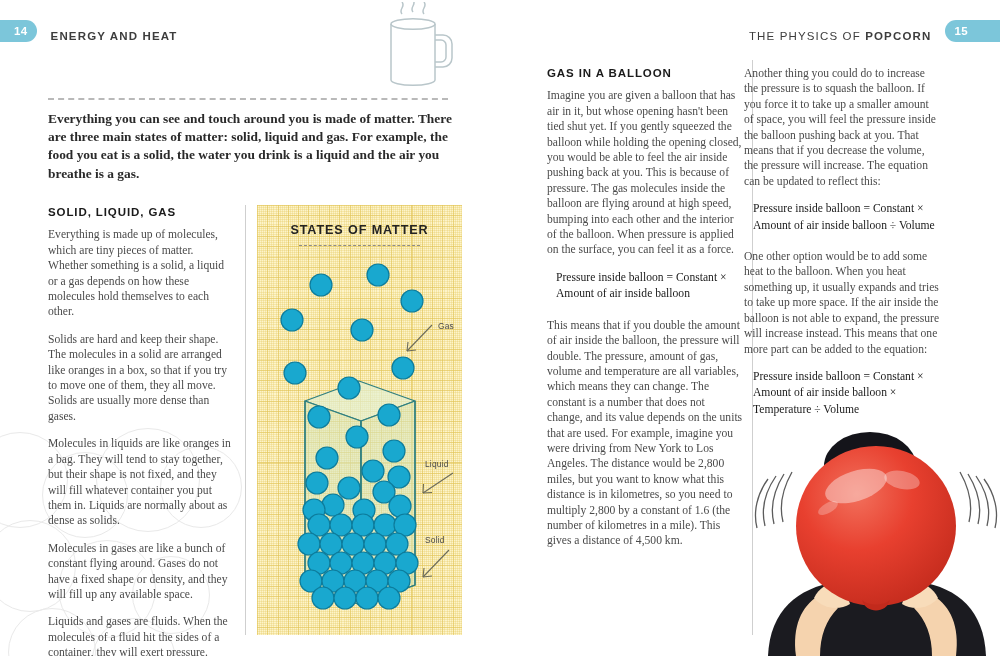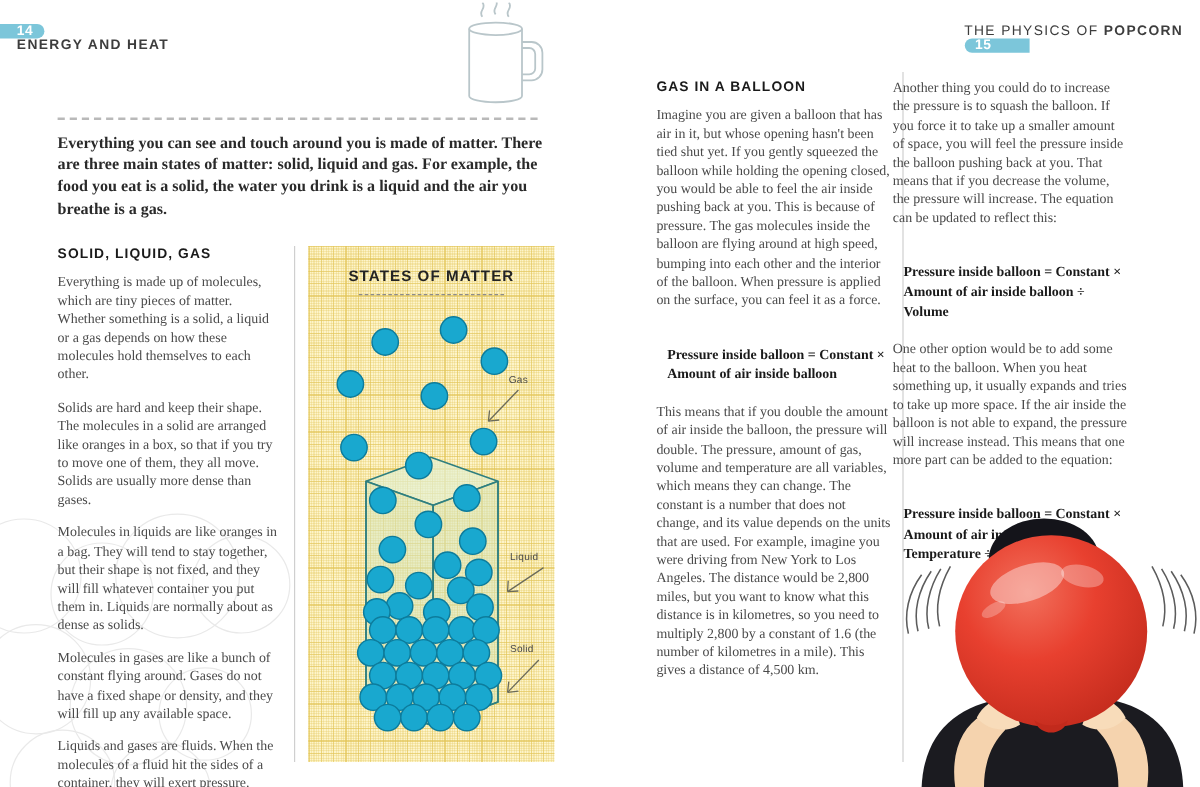--- a/index.html
+++ b/index.html
@@ -14,23 +14,22 @@
     width: 1000px; height: 656px;
     background: #ffffff;
   }
 
   
   .watermark { position: absolute; border: 1.4px solid #e9e9e9; border-radius: 50%; pointer-events: none; }
 
   
   .runhead {
     position: absolute; top: 20px; height: 22px;
-    display: flex; align-items: flex-start; gap: 0;
-    font-family: "Liberation Sans", sans-serif;
-    flex-direction: column;
+    display: flex; align-items: flex-end; gap: 0;
+    font-family: "Liberation Sans", sans-serif;
   }
   .runhead.left  { left: 0px; }
   .runhead.right { right: 0px; }
   .pill {
     background: #7cc6da; color: #ffffff;
     font-size: 11.5px; font-weight: 700; letter-spacing: .4px;
     display: flex; align-items: center; justify-content: center;
     height: 22px; min-width: 34px; padding: 0 9px;
   }
   .pill.leftpill  { border-radius: 0 11px 11px 0; padding-left: 14px; }
@@ -115,22 +114,22 @@
     font-size: 8.4px; color: #4a4a4a; letter-spacing: .2px;
   }
 
   
   .col {
     position: absolute; top: 66px;
     font-size: 11.6px; line-height: 15.4px; color: #4a4a4a;
   }
   .col p { margin-bottom: 12px; }
   .col .eq {
-    font-weight: 700; color: #1a1a1a; margin-left: 9px;
-    margin-top: 30px; margin-bottom: 15px; line-height: 16.4px;
+    font-weight: 400; color: #1a1a1a; margin-left: 9px;
+    margin-top: 12px; margin-bottom: 15px; line-height: 16.4px;
   }
   #col-mid   { left: 547px; width: 196px; }
   #col-right { left: 744px; width: 196px; }
 
   
   .photo { position: absolute; right: 0; bottom: 0; width: 248px; height: 228px; overflow: hidden; }
 </style>
 </head>
 <body>
 
@@ -270,21 +269,21 @@
       <g stroke="#6b6b5a" stroke-width="1.1" fill="none">
         <path d="M175 120 L150 146"></path>
         <path d="M150 146 l9 -1 M150 146 l1 -9"></path>
         <path d="M196 268 L166 288"></path>
         <path d="M166 288 l9 -0.5 M166 288 l0.5 -9"></path>
         <path d="M192 345 L166 372"></path>
         <path d="M166 372 l9 -1 M166 372 l1 -9"></path>
       </g>
     </svg>
 
-    <div class="dlabel" style="left:167px; top:106px;">Gas</div>
+    <div class="dlabel" style="left:167px; top:116px;padding-left:14px;">Gas</div>
     <div class="dlabel" style="left:168px; top:254px;">Liquid</div>
     <div class="dlabel" style="left:168px; top:330px;">Solid</div>
   </div>
 
   <div class="col" id="col-mid">
     <div class="subhead">GAS IN A BALLOON</div>
     <p>Imagine you are given a balloon that has air in it, but whose opening hasn't been tied shut yet. If you gently squeezed the balloon while holding the opening closed, you would be able to feel the air inside pushing back at you. This is because of pressure. The gas molecules inside the balloon are flying around at high speed, bumping into each other and the interior of the balloon. When pressure is applied on the surface, you can feel it as a force.</p>
     <p class="eq">Pressure inside balloon = Constant × Amount of air inside balloon</p>
     <p>This means that if you double the amount of air inside the balloon, the pressure will double. The pressure, amount of gas, volume and temperature are all variables, which means they can change. The constant is a number that does not change, and its value depends on the units that are used. For example, imagine you were driving from New York to Los Angeles. The distance would be 2,800 miles, but you want to know what this distance is in kilometres, so you need to multiply 2,800 by a constant of 1.6 (the number of kilometres in a mile). This gives a distance of 4,500 km.</p>
   </div>

